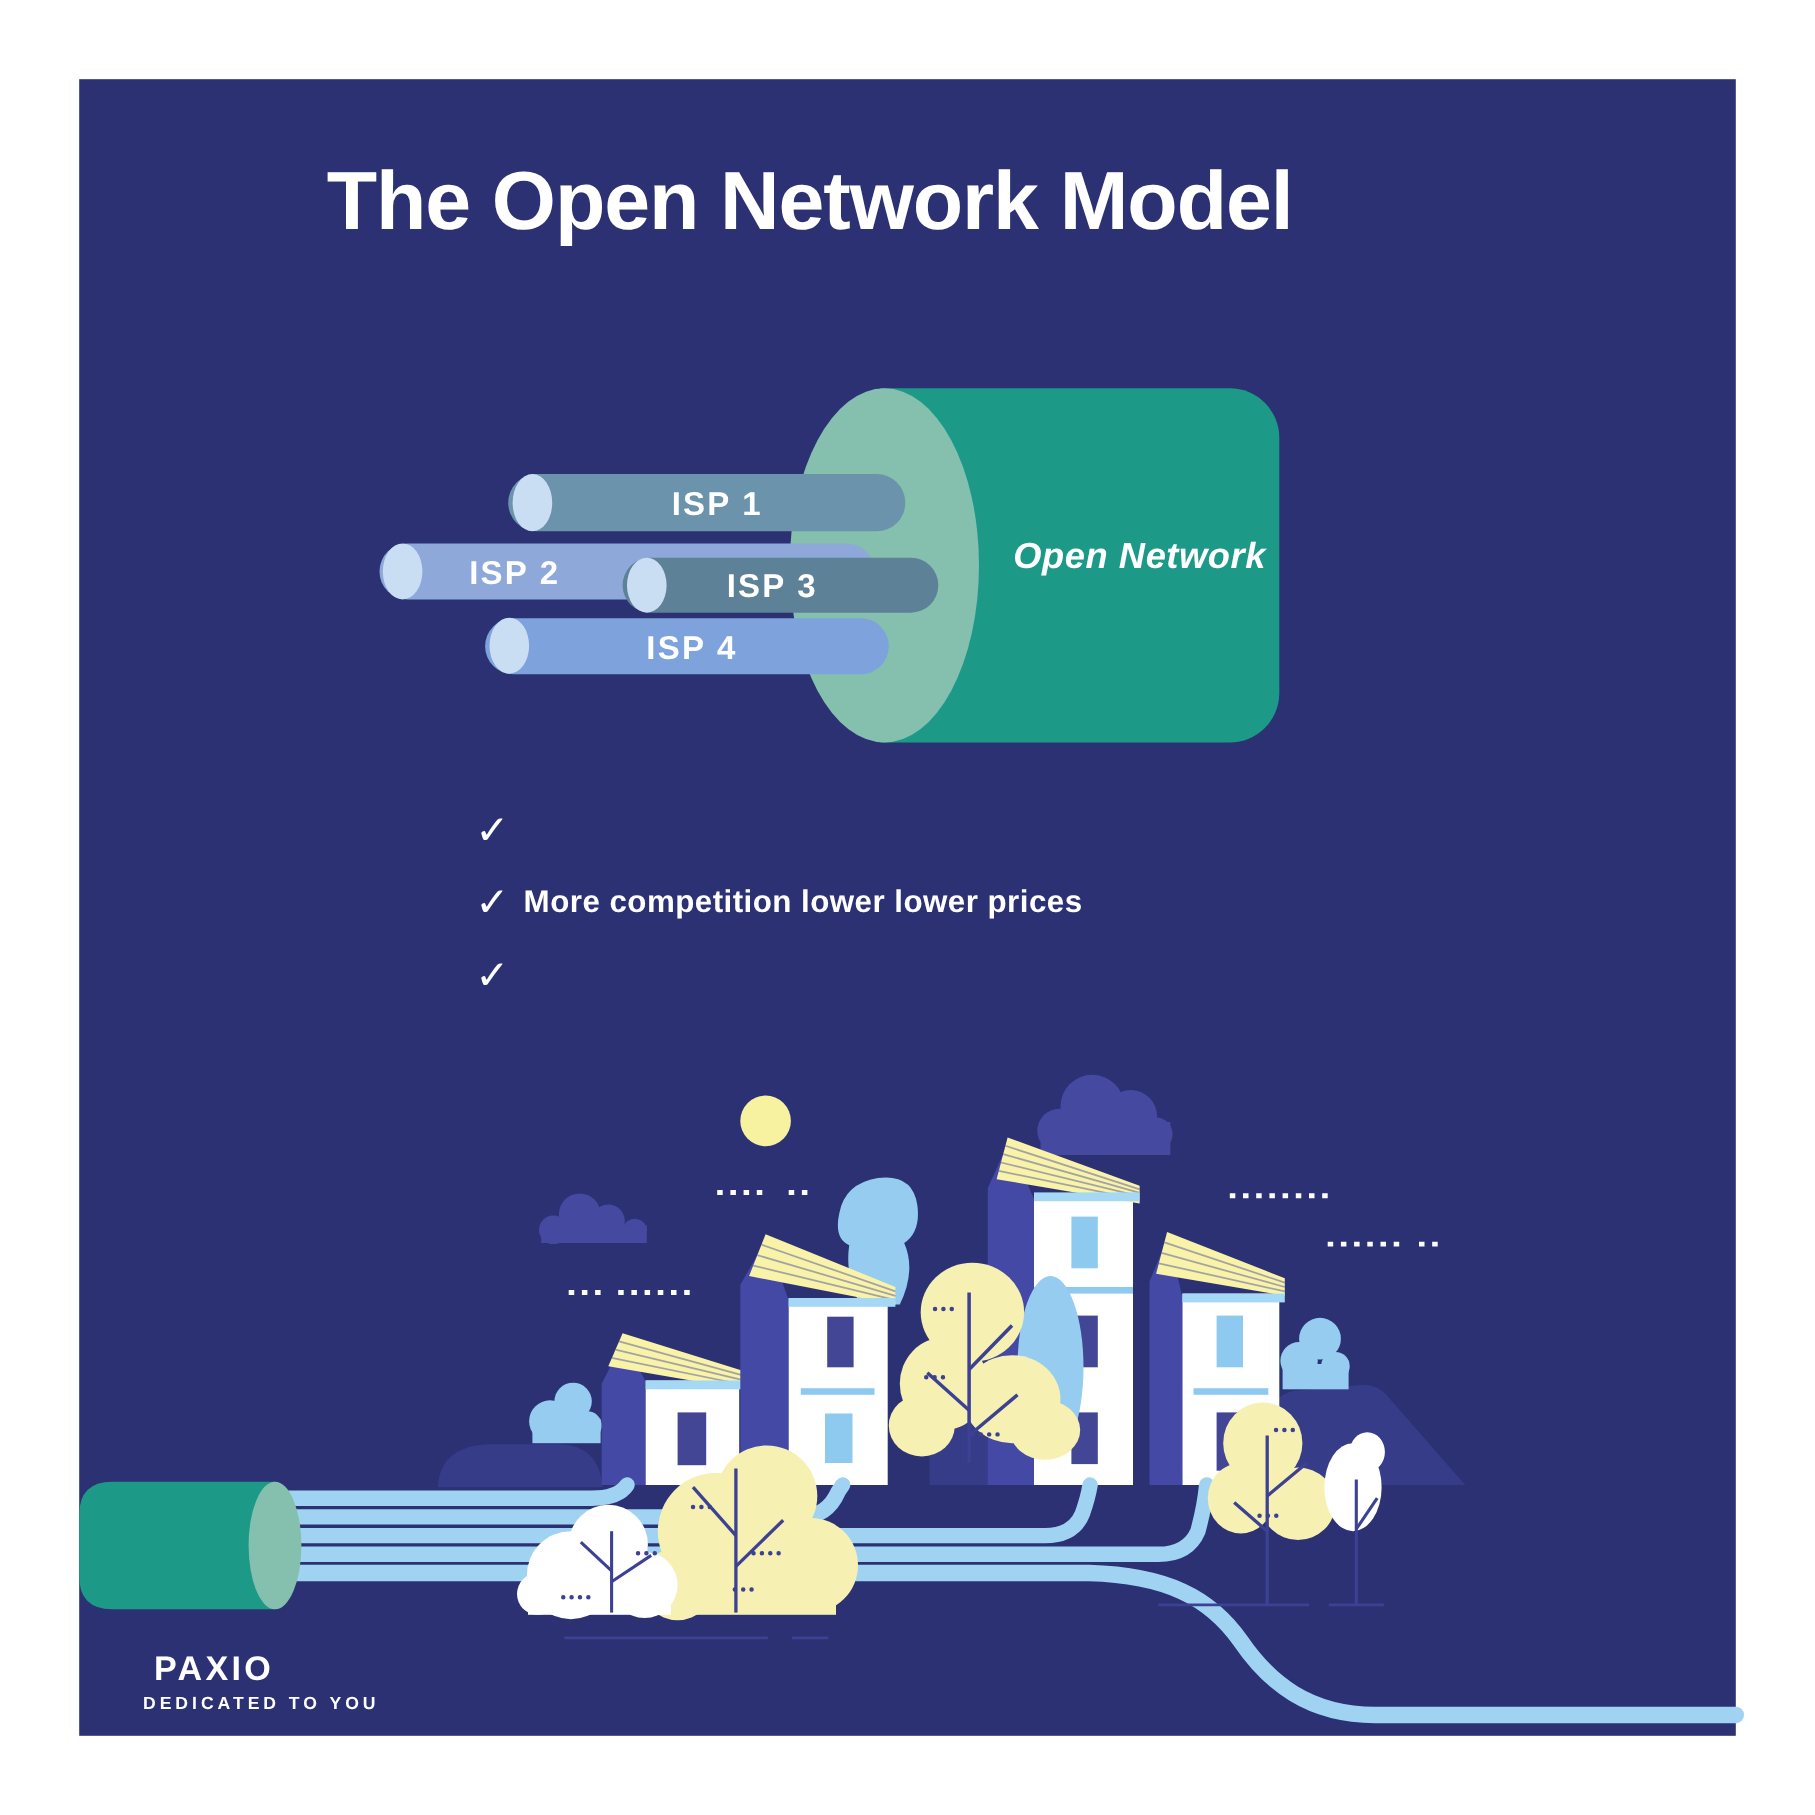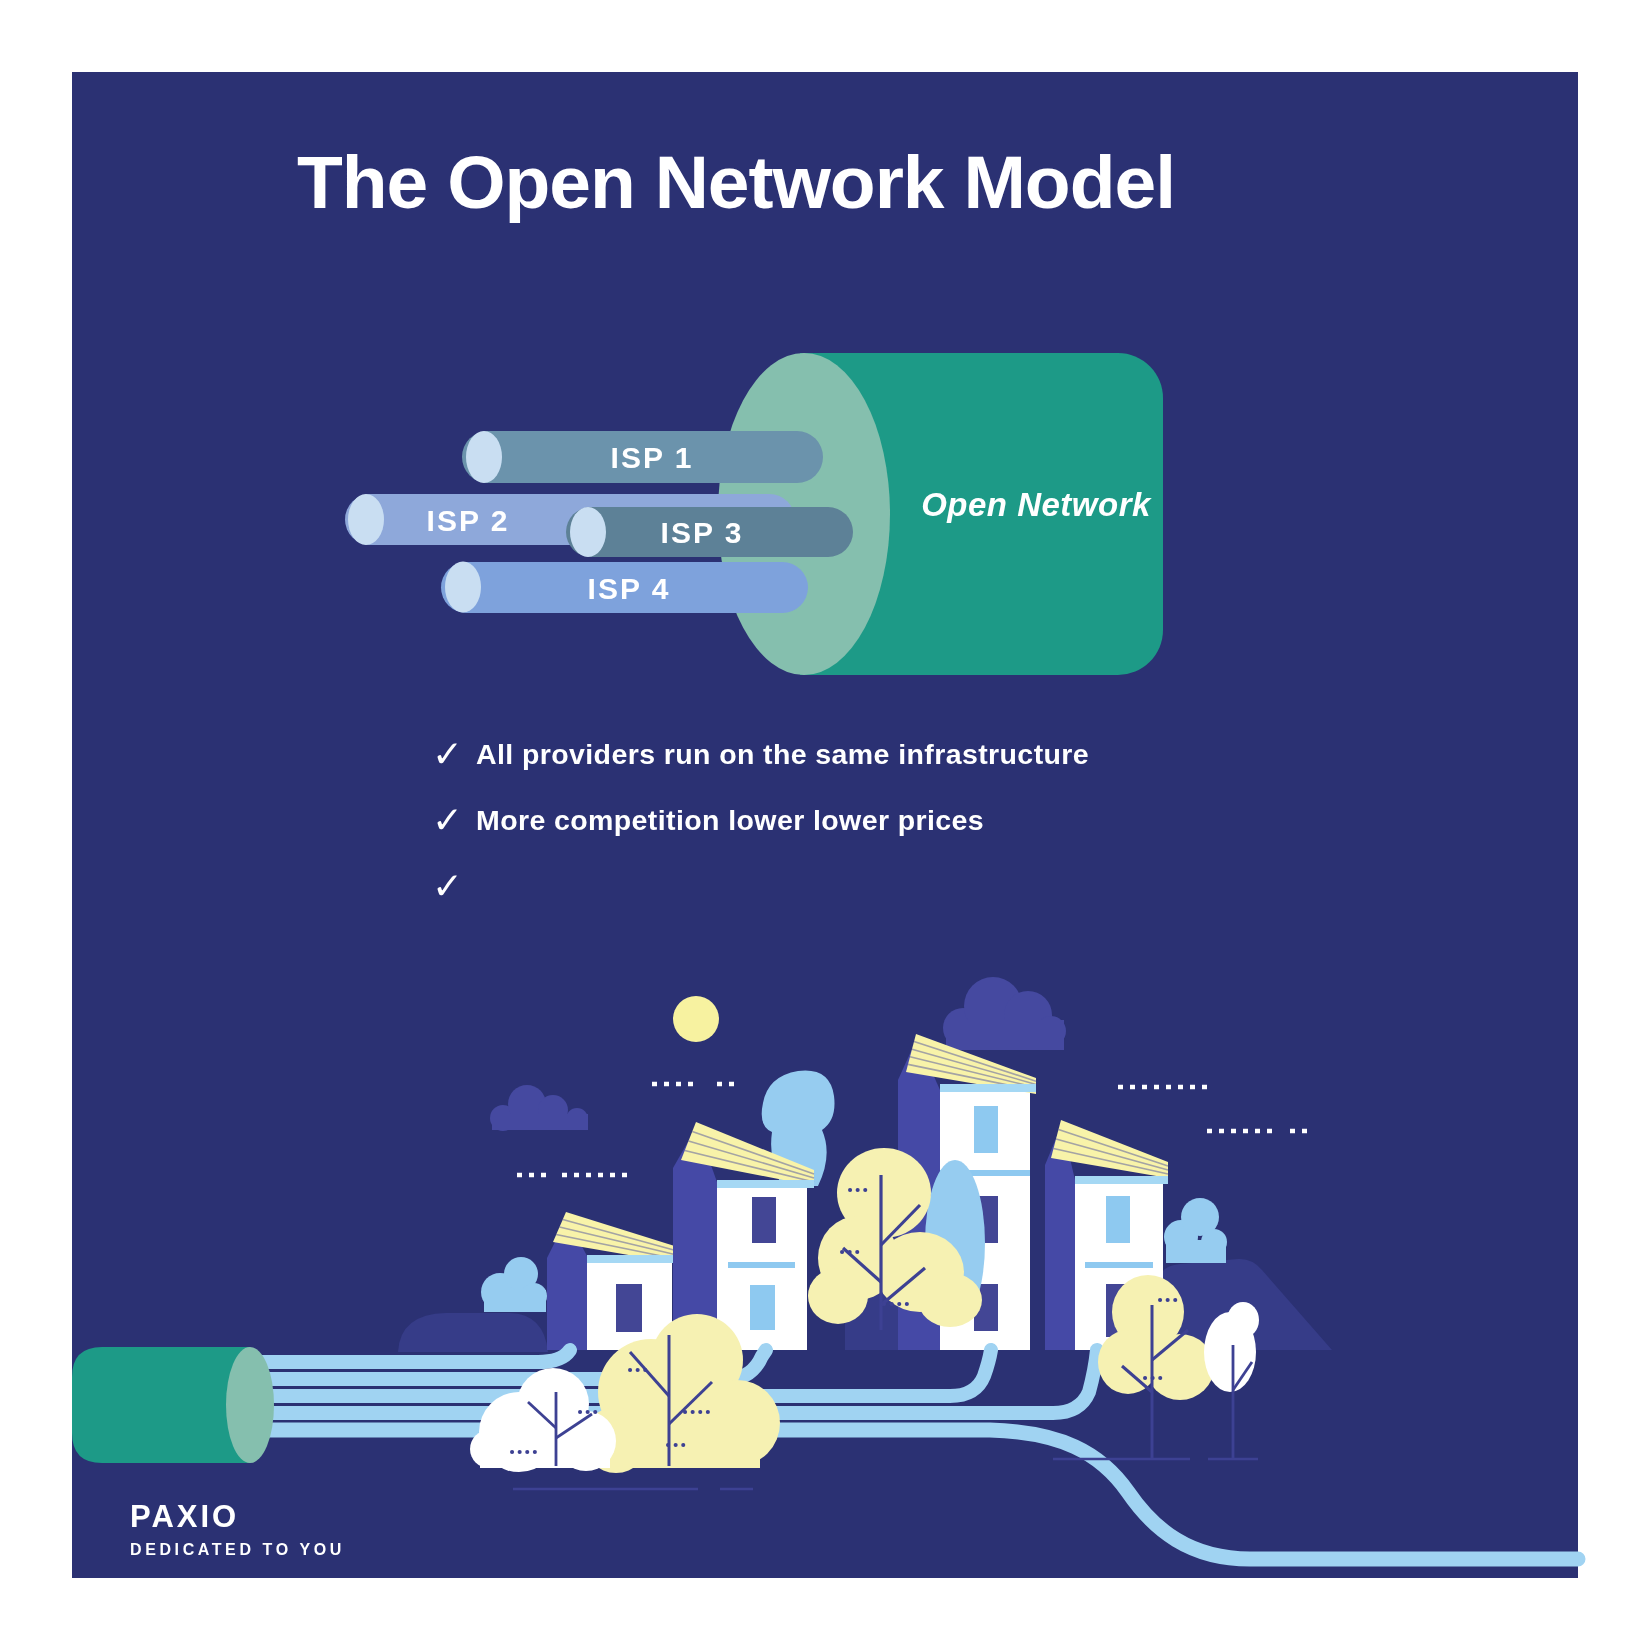--- a/index.html
+++ b/index.html
@@ -13,21 +13,21 @@
     color:#ffffff;font-size:75px;font-weight:bold;letter-spacing:-1px;line-height:1.05;
   }
   .checklist{position:absolute;left:432px;top:731px;}
   .check-row{display:flex;align-items:center;height:46px;margin-bottom:20px;}
   .check-glyph{
     font-family:"DejaVu Sans",sans-serif;color:#ffffff;font-size:37px;font-weight:400;
     width:44px;flex:0 0 44px;line-height:1;
   }
   .check-text{color:#ffffff;font-size:28.5px;font-weight:bold;letter-spacing:.4px;white-space:nowrap;}
   .brand{position:absolute;left:130px;top:1501px;color:#ffffff;}
-  .brand-name{font-size:31px;font-weight:bold;letter-spacing:3px;line-height:1;}
+  .brand-name{font-size:31px;font-weight:bold;letter-spacing:3px;line-height:1;margin-left:10px;}
   .brand-tagline{font-size:16px;font-weight:bold;letter-spacing:3.6px;margin-top:10px;line-height:1;}
   svg{display:block;}
 </style>
 </head>
 <body>
 
 <div class="page">
 
   <svg class="overlay" width="1650" height="1650" viewBox="0 0 1650 1650">
 
@@ -285,21 +285,20 @@
           <path d="M1208,1459 H1258"></path>
       </g>
     </g>
   </svg>
 
   <div class="title">The Open Network Model</div>
 
   <div class="checklist">
     <div class="check-row">
       <span class="check-glyph">✓</span>
-      <span class="check-text">All providers run on the same infrastructure</span>
     </div>
     <div class="check-row">
       <span class="check-glyph">✓</span>
       <span class="check-text">More competition lower lower prices</span>
     </div>
     <div class="check-row">
       <span class="check-glyph">✓</span>
     </div>
   </div>
 

